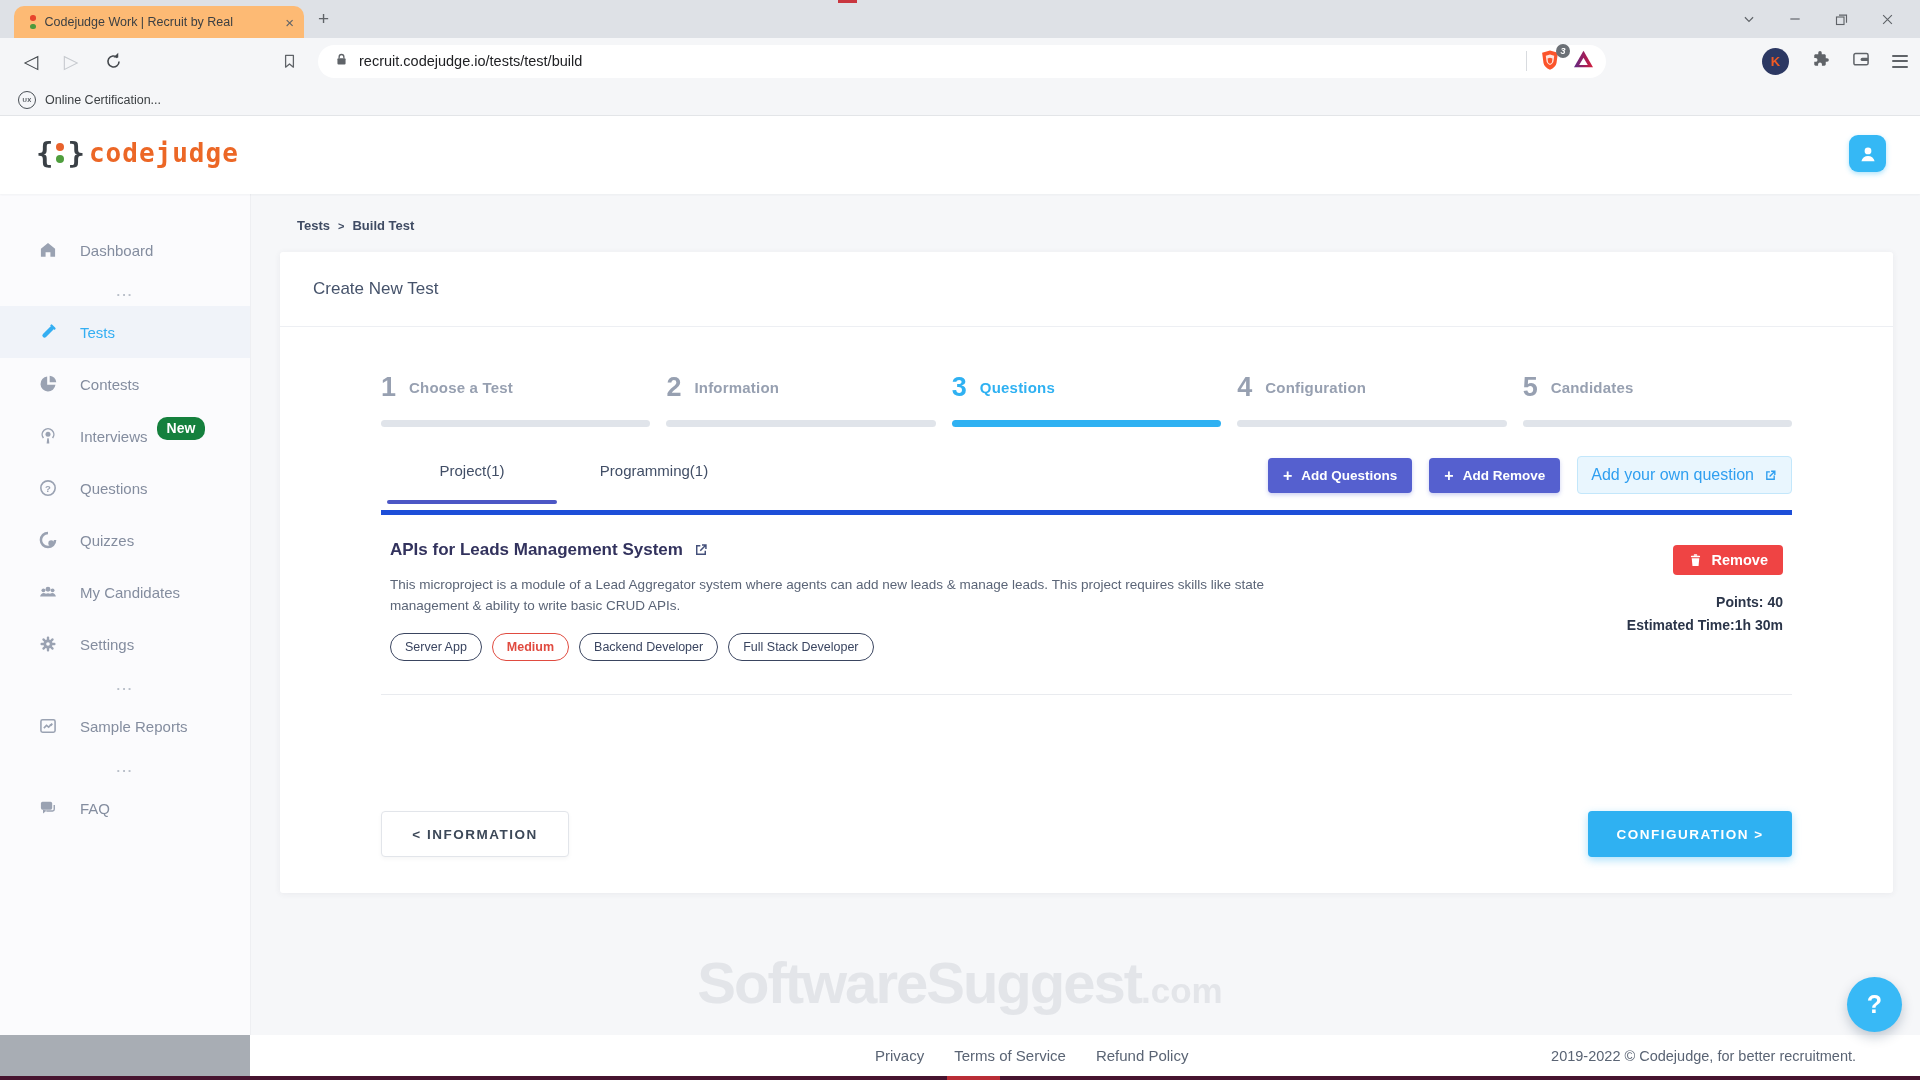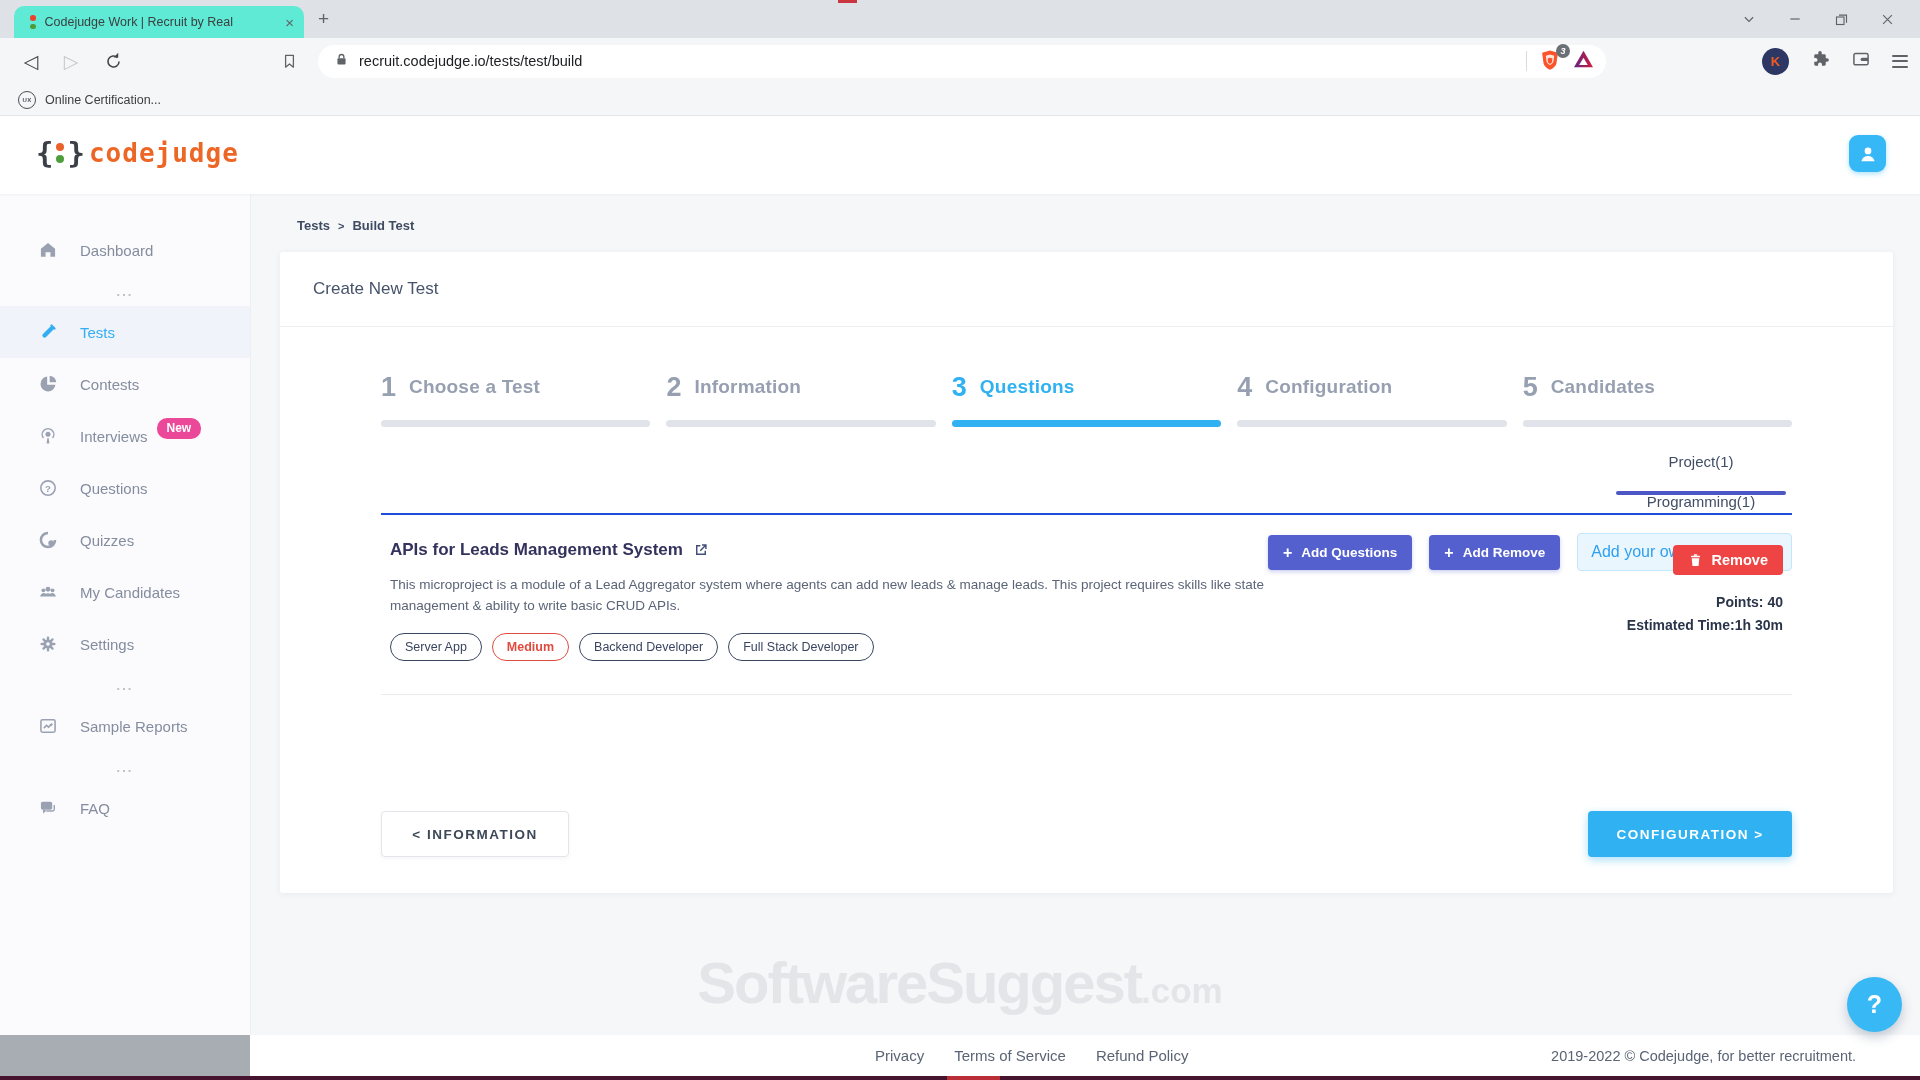--- a/index.html
+++ b/index.html
@@ -1,20 +1,20 @@
 <!DOCTYPE html>
 <html><head>
 <meta charset="utf-8">
 <style>
   * { margin:0; padding:0; box-sizing:border-box; }
   html,body { width:1920px; height:1080px; overflow:hidden; font-family:"Liberation Sans",sans-serif; background:#f6f7f9; }
 
   
   .tabstrip { position:relative; height:38px; background:#dee1e6; }
-  .b-tab { position:absolute; left:14px; top:6px; width:290px; height:32px; background:#5eead4; border-radius:10px 10px 0 0; display:flex; align-items:center; padding:0 10px; }
+  .b-tab { position:absolute; left:14px; top:6px; width:290px; height:32px; background:#fdba74; border-radius:10px 10px 0 0; display:flex; align-items:center; padding:0 10px; }
   .fav-dots { display:flex; flex-direction:column; gap:3px; margin:0 9px 0 6px; }
   .fav-dots i { width:5.5px; height:5.5px; border-radius:50%; display:block; }
   .fav-dots i.r { background:#e8452c; } .fav-dots i.g { background:#4e9a3c; }
   .tab-title { font-size:12.5px; color:#3c4043; white-space:nowrap; overflow:hidden; width:212px; }
   .tab-close { margin-left:auto; color:#5f6368; font-size:15px; line-height:1; cursor:pointer; }
   .newtab { position:absolute; left:318px; top:8px; font-size:19px; color:#5f6368; cursor:pointer; }
   .red-tick { position:absolute; left:838px; top:0; width:19px; height:3px; background:#c9363f; }
   .winctl { position:absolute; right:10px; top:0; height:38px; display:flex; align-items:center; gap:0; }
   .winbtn { width:46px; height:38px; display:flex; align-items:center; justify-content:center; color:#5f6368; cursor:pointer; }
   .winbtn svg { display:block; }
@@ -49,40 +49,40 @@
   .avatar-btn { position:absolute; right:34px; top:19px; width:37px; height:37px; background:#35b8f5; border-radius:9px; display:flex; align-items:center; justify-content:center; cursor:pointer; box-shadow:0 2px 5px rgba(53,184,245,.4); }
 
   .sidebar { position:absolute; left:0; top:78px; width:250px; height:841px; background:#fbfbfd; box-shadow:1px 0 0 rgba(40,50,70,.04); padding-top:30px; z-index:4; }
   .side-item { height:52px; display:flex; align-items:center; padding-left:37px; cursor:pointer; }
   .side-item .s-ic { width:22px; display:flex; justify-content:center; color:#9aa2b2; }
   .side-item .s-label { margin-left:21px; font-size:15px; color:#848d9f; }
   .side-item.active { background:#f0f3f9; }
   .side-item.active .s-ic { color:#34aef2; }
   .side-item.active .s-label { color:#34aef2; }
   .side-dots { height:30px; display:flex; align-items:center; justify-content:center; color:#b9bfc9; font-weight:bold; font-size:13px; letter-spacing:2px; }
-  .new-badge { margin-left:9px; transform:translateY(-8px); background:#ec4899; color:#fff; font-size:12px; font-weight:bold; padding:3.5px 10px; border-radius:10px; }
+  .new-badge { margin-left:9px; transform:translateY(-8px); background:#15803d; color:#fff; font-size:14px; font-weight:bold; padding:3.5px 10px; border-radius:10px; }
 
   .breadcrumb { position:absolute; left:297px; top:102px; font-size:13px; font-weight:bold; color:#3f4b63; display:flex; gap:8px; align-items:center; }
   .breadcrumb .sep { font-size:11px; }
   .breadcrumb .crumb { cursor:pointer; }
 
   .card { position:absolute; left:280px; top:136px; width:1613px; height:641px; background:#fff; border-radius:3px; box-shadow:0 1px 6px rgba(50,60,90,.07); }
   .card-header { height:75px; border-bottom:1px solid #edeff3; display:flex; align-items:center; padding-left:33px; font-size:17px; color:#46536b; }
   .card-body { padding:0 101px; }
 
   .stepper { display:flex; gap:16px; margin-top:40px; }
   .step { width:270px; cursor:pointer; }
   .step-top { display:flex; align-items:center; gap:13px; height:40px; }
   .step-num { font-size:27px; font-weight:bold; color:#97a0b1; }
-  .step-label { font-size:19px; font-weight:bold; color:#97a0b1; letter-spacing:.2px; }
+  .step-label { font-size:15px; font-weight:bold; color:#97a0b1; letter-spacing:.2px; }
   .step-bar { height:7px; border-radius:4px; background:#e0e4ea; margin-top:13px; }
   .step.active .step-num, .step.active .step-label { color:#2fb1f2; }
   .step.active .step-bar { background:#2fb1f2; }
 
-  .tabs-row { display:flex; align-items:flex-end; border-bottom:2px solid #1d4ed8; margin-top:26px; height:62px;flex-direction:column; }
+  .tabs-row { display:flex; align-items:center; border-bottom:5px solid #1d4ed8; margin-top:26px; height:62px; }
   .tab-item { width:182px; text-align:center; font-size:15px; color:#414e66; padding-bottom:23px; position:relative; cursor:pointer; }
   .tab-underline { position:absolute; left:6px; right:6px; bottom:-2px; height:4px; background:#4c57c5; border-radius:2px; }
   .tabs-actions { margin-left:auto; display:flex; gap:17px; align-items:center; padding-bottom:13px; }
   .btn-indigo { background:#5560cf; color:#fff; font-size:13.5px; font-weight:bold; border:none; border-radius:4px; padding:10px 15px; display:flex; gap:9px; align-items:center; cursor:pointer; box-shadow:0 2px 4px rgba(85,96,207,.3); }
   .btn-indigo .plus { font-size:16px; line-height:13px; font-weight:bold; }
   .btn-own { background:#e9f6fe; border:1px solid #c3e7fb; color:#2f9ff0; font-size:16px; border-radius:4px; padding:9px 13px; display:flex; gap:9px; align-items:center; cursor:pointer; }
 
   .question-row { display:flex; justify-content:space-between; padding:25px 9px 0 9px; height:180px; border-bottom:1px solid #e9ebef; }
   .q-title { display:flex; align-items:center; gap:10px; font-size:17px; font-weight:bold; color:#32325d; cursor:pointer; }
   .q-desc { margin-top:15px; width:910px; font-size:13.5px; line-height:20.5px; color:#5b6577; }

